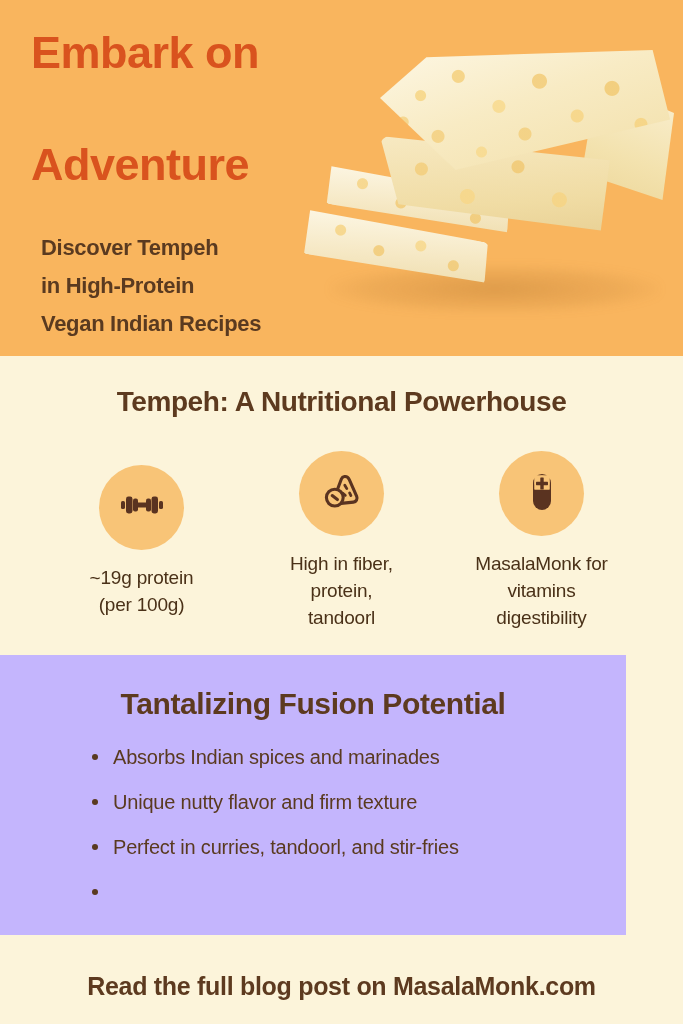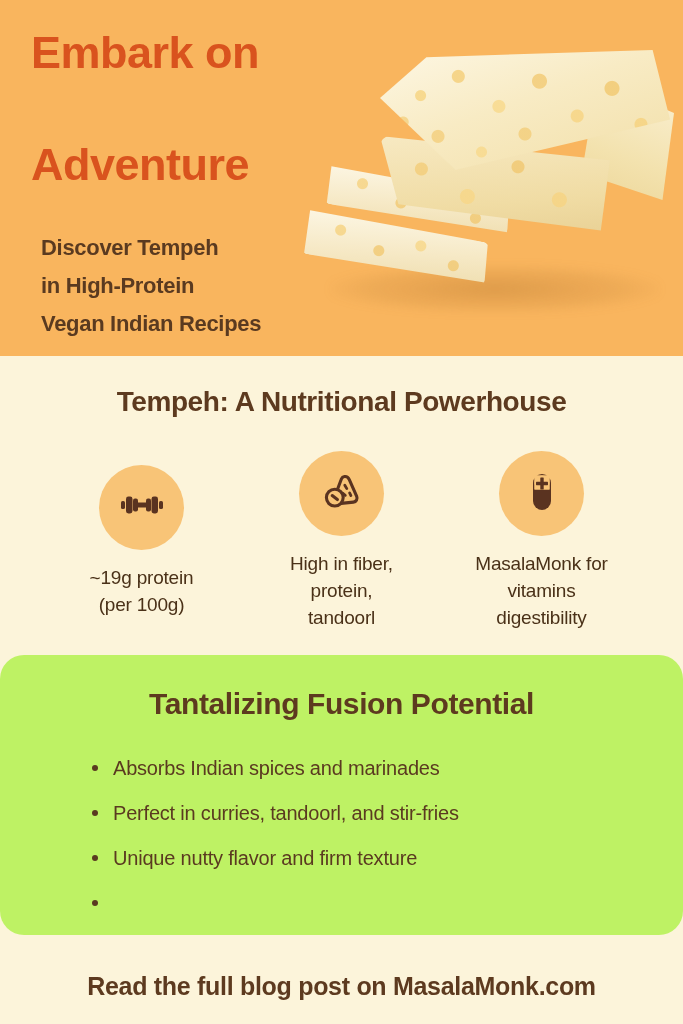--- a/index.html
+++ b/index.html
@@ -192,37 +192,36 @@
     color: #4A3118;
     font-size: 19px;
     line-height: 27px;
     letter-spacing: -0.2px;
   }
 
   
   .fusion {
     position: absolute;
     left: 0; top: 655px;
-    width: 683px;
+    width: 626px;
     height: 280px;
-    background: #bef264;
-    border-radius: 24px;
+    background: #c4b5fd;
   }
   .fusion-heading {
     margin: 0;
     padding-top: 32px;
     text-align: center;
     color: #5D3A1F;
     font-size: 30px;
     font-weight: bold;
     letter-spacing: -0.4px;
   }
   .bullet-list {
     list-style: none;
-    margin: 33px 0 0 0;
+    margin: 22px 0 0 0;
     padding: 0 0 0 92px;
   }
   .bullet-item {
     position: relative;
     color: #5A3A20;
     font-size: 20px;
     line-height: 28px;
     letter-spacing: -0.2px;
     padding-left: 21px;
     margin-bottom: 17px;
@@ -363,25 +362,25 @@
 
   <section class="fusion">
     <h2 class="fusion-heading">Tantalizing Fusion Potential</h2>
     <ul class="bullet-list">
       <li class="bullet-item">
         <span class="bullet-dot"></span>
         <span>Absorbs Indian spices and marinades</span>
       </li>
       <li class="bullet-item">
         <span class="bullet-dot"></span>
-        <span>Perfect in curries, tandoorl, and stir-fries</span>
+        <span>Unique nutty flavor and firm texture</span>
       </li>
       <li class="bullet-item">
         <span class="bullet-dot"></span>
-        <span>Unique nutty flavor and firm texture</span>
+        <span>Perfect in curries, tandoorl, and stir-fries</span>
       </li>
       <li class="bullet-item">
         <span class="bullet-dot"></span>
       </li>
     </ul>
   </section>
 
   <footer class="footer">
     <p class="footer-cta">Read the full blog post on MasalaMonk.com</p>
   </footer>

